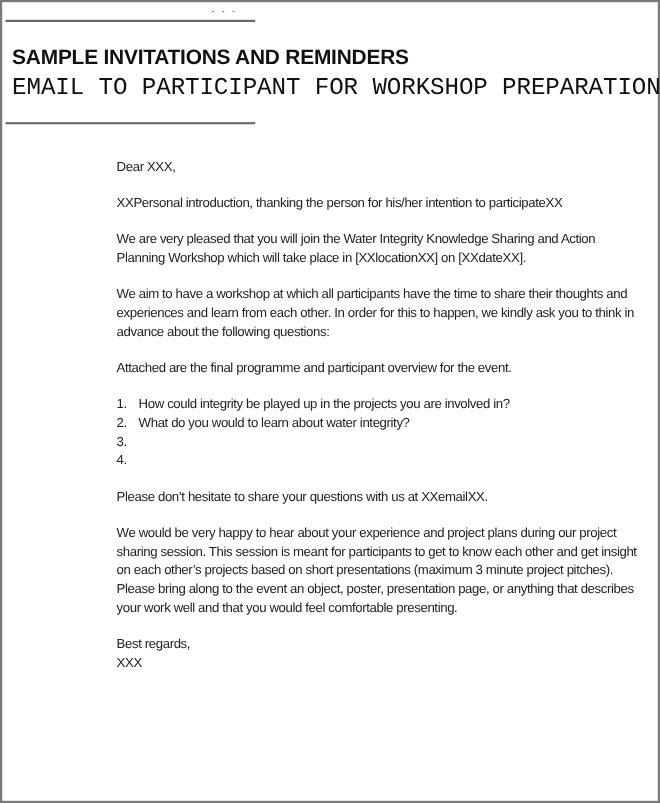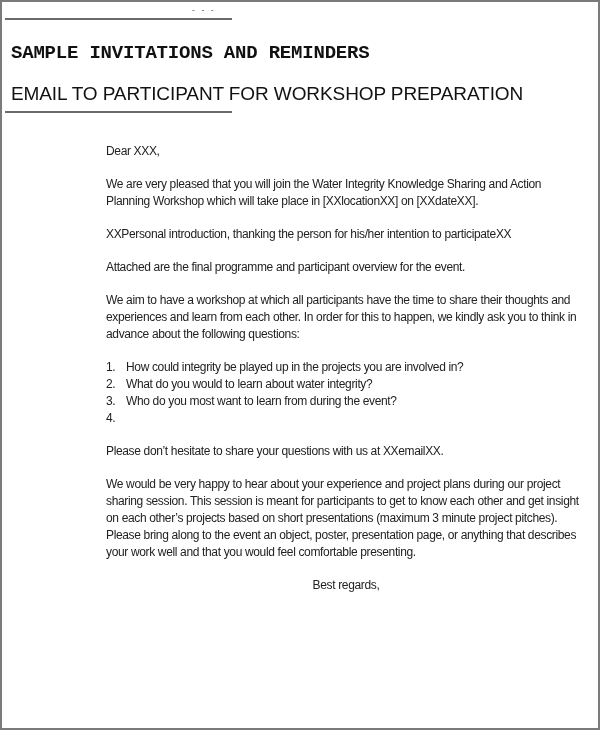--- a/index.html
+++ b/index.html
@@ -19,75 +19,74 @@
       font-size: 8px; color: #555; letter-spacing: 2px; line-height: 8px;
     }
     .rule {
       position: absolute; left: 3px; width: 227px; height: 2px;
       background: #6b6b6b;
     }
     .rule.top { top: 16px; }
     .rule.bottom { top: 109px; }
     .title {
       position: absolute; left: 9px; top: 40px;
-      font-family: Liberation Mono, monospace;
+      font-family: Liberation Sans, sans-serif;
       font-weight: bold; font-size: 19px; color: #111;
       letter-spacing: -0.2px; white-space: nowrap;
     }
     .subtitle {
       position: absolute; left: 9px; top: 65px;
-      font-family: Liberation Sans, sans-serif;
-      font-size: 19px; color: #111; white-space: nowrap;
+      font-family: Liberation Mono, monospace;
+      font-size: 22px; color: #111; white-space: nowrap;
       letter-spacing: -0.1px;
-      margin-top: 16px;
     }
     .body {
       position: absolute; left: 104px; top: 141px; width: 480px;
       font-size: 12px; line-height: 17px; color: #222;
       font-family: Liberation Sans, sans-serif;
       letter-spacing: -0.35px;
     }
     .body p { margin: 0 0 16px 0; }
     .body ol { margin: 0 0 16px 0; padding: 0; list-style: none; }
     .body ol li { display: flex; }
     .body ol li .num { width: 20px; flex: none; }
-    .sig p { margin: 0; text-align: center; }
+    .sig p { margin: 0; }
   </style>
 </head>
 <body>
 
 <div class="page">
   <div class="dashes">- -  -</div>
   <div class="rule top"></div>
   <div class="title">SAMPLE INVITATIONS AND REMINDERS</div>
   <div class="subtitle">EMAIL TO PARTICIPANT FOR WORKSHOP PREPARATION</div>
   <div class="rule bottom"></div>
 
   <div class="body">
     <p>Dear XXX,</p>
+    <p>XXPersonal introduction, thanking the person for his/her intention to participateXX</p>
     <p>We are very pleased that you will join the Water Integrity Knowledge Sharing and Action Planning Workshop which will take place in [XXlocationXX] on [XXdateXX].</p>
-    <p>XXPersonal introduction, thanking the person for his/her intention to participateXX</p>
+    <p>We aim to have a workshop at which all participants have the time to share their thoughts and experiences and learn from each other. In order for this to happen, we kindly ask you to think in advance about the following questions:</p>
     <p>Attached are the final programme and participant overview for the event.</p>
-    <p>We aim to have a workshop at which all participants have the time to share their thoughts and experiences and learn from each other. In order for this to happen, we kindly ask you to think in advance about the following questions:</p>
     <ol>
       <li>
         <span class="num">1.</span>
         <span>How could integrity be played up in the projects you are involved in?</span>
       </li>
       <li>
         <span class="num">2.</span>
         <span>What do you would to learn about water integrity?</span>
       </li>
       <li>
         <span class="num">3.</span>
-        <span>Who do you most want to learn from during the event?</span>
       </li>
       <li>
         <span class="num">4.</span>
       </li>
     </ol>
     <p>Please don’t hesitate to share your questions with us at XXemailXX.</p>
     <p>We would be very happy to hear about your experience and project plans during our project sharing session. This session is meant for participants to get to know each other and get insight on each other’s projects based on short presentations (maximum 3 minute project pitches). Please bring along  to the event an object, poster, presentation page, or anything that describes your work well and that you would feel comfortable presenting.</p>
     <div class="sig">
       <p>Best regards,</p>
+      <p>XXX</p>
     </div>
   </div>
 </div>
 
 </body></html>

